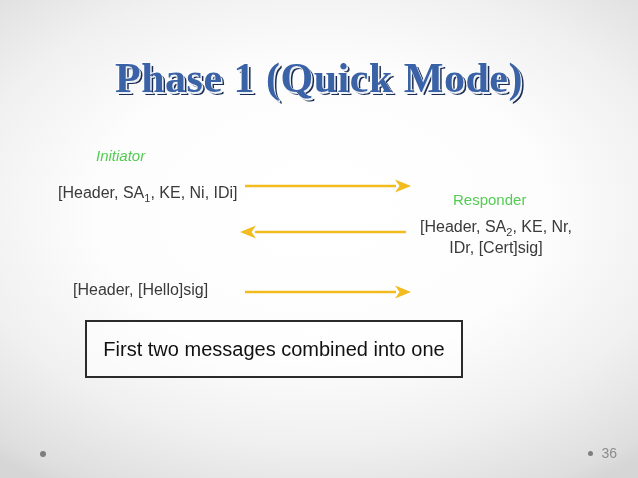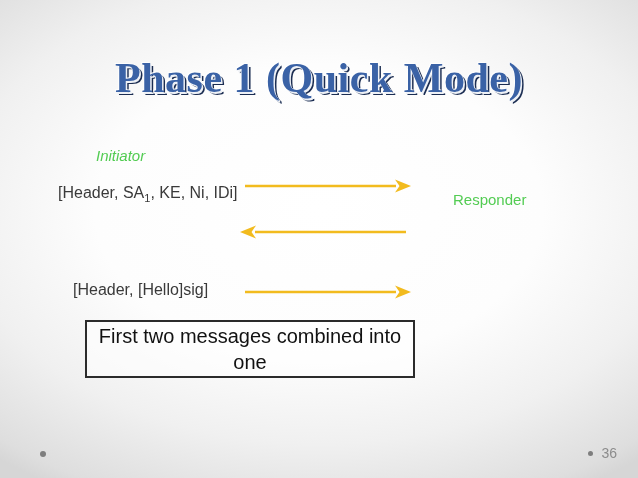--- a/index.html
+++ b/index.html
@@ -45,21 +45,21 @@
   .msg-1 { left: 58px;  top: 184px; }
   .msg-2 { left: 416px; top: 216px; width: 160px; text-align: center; line-height: 21px; white-space: normal; }
   .msg-3 { left: 73px;  top: 281px; }
   .arrow { position: absolute; display: block; }
   .arrow-1 { left: 245px; top: 179px; }
   .arrow-2 { left: 240px; top: 225px; }
   .arrow-3 { left: 245px; top: 285px; }
   .note-box {
     position: absolute;
     left: 85px; top: 320px;
-    width: 330px; height: 58px;
+    width: 378px; height: 58px;
     box-sizing: border-box;
     border: 2px solid #2b2b2b;
     background: rgba(255,255,255,0.55);
     display: flex;
     flex-direction: column;
     justify-content: center;
     align-items: center;
     font-size: 20px;
     line-height: 26px;
     color: #111111;
@@ -98,20 +98,24 @@
   <div class="actor actor-initiator">Initiator</div>
   <div class="actor actor-responder">Responder</div>
 
   <div class="msg msg-1"><span>[Header, SA</span><sub>1</sub><span>, KE, Ni, IDi]</span></div>
 
   <svg class="arrow arrow-1" width="166" height="14" viewBox="0 0 166 14">
     <line x1="0" y1="7" x2="151" y2="7" stroke-width="2.6" stroke="#f2bb1e"></line>
     <path d="M150,0.5 L166,7 L150,13.5 L154.5,7 Z" fill="#f2bb1e"></path>
   </svg>
 
+  <div class="msg msg-2">
+    <div><span>[Header, SA</span><sub>2</sub><span>, KE, Nr,</span></div>
+    <div>IDr, [Cert]sig]</div>
+  </div>
 
   <svg class="arrow arrow-2" width="166" height="14" viewBox="0 0 166 14">
     <line x1="15" y1="7" x2="166" y2="7" stroke-width="2.6" stroke="#f2bb1e"></line>
     <path d="M16,0.5 L0,7 L16,13.5 L11.5,7 Z" fill="#f2bb1e"></path>
   </svg>
 
   <div class="msg msg-3">[Header, [Hello]sig]</div>
 
   <svg class="arrow arrow-3" width="166" height="14" viewBox="0 0 166 14">
     <line x1="0" y1="7" x2="151" y2="7" stroke-width="2.6" stroke="#f2bb1e"></line>

